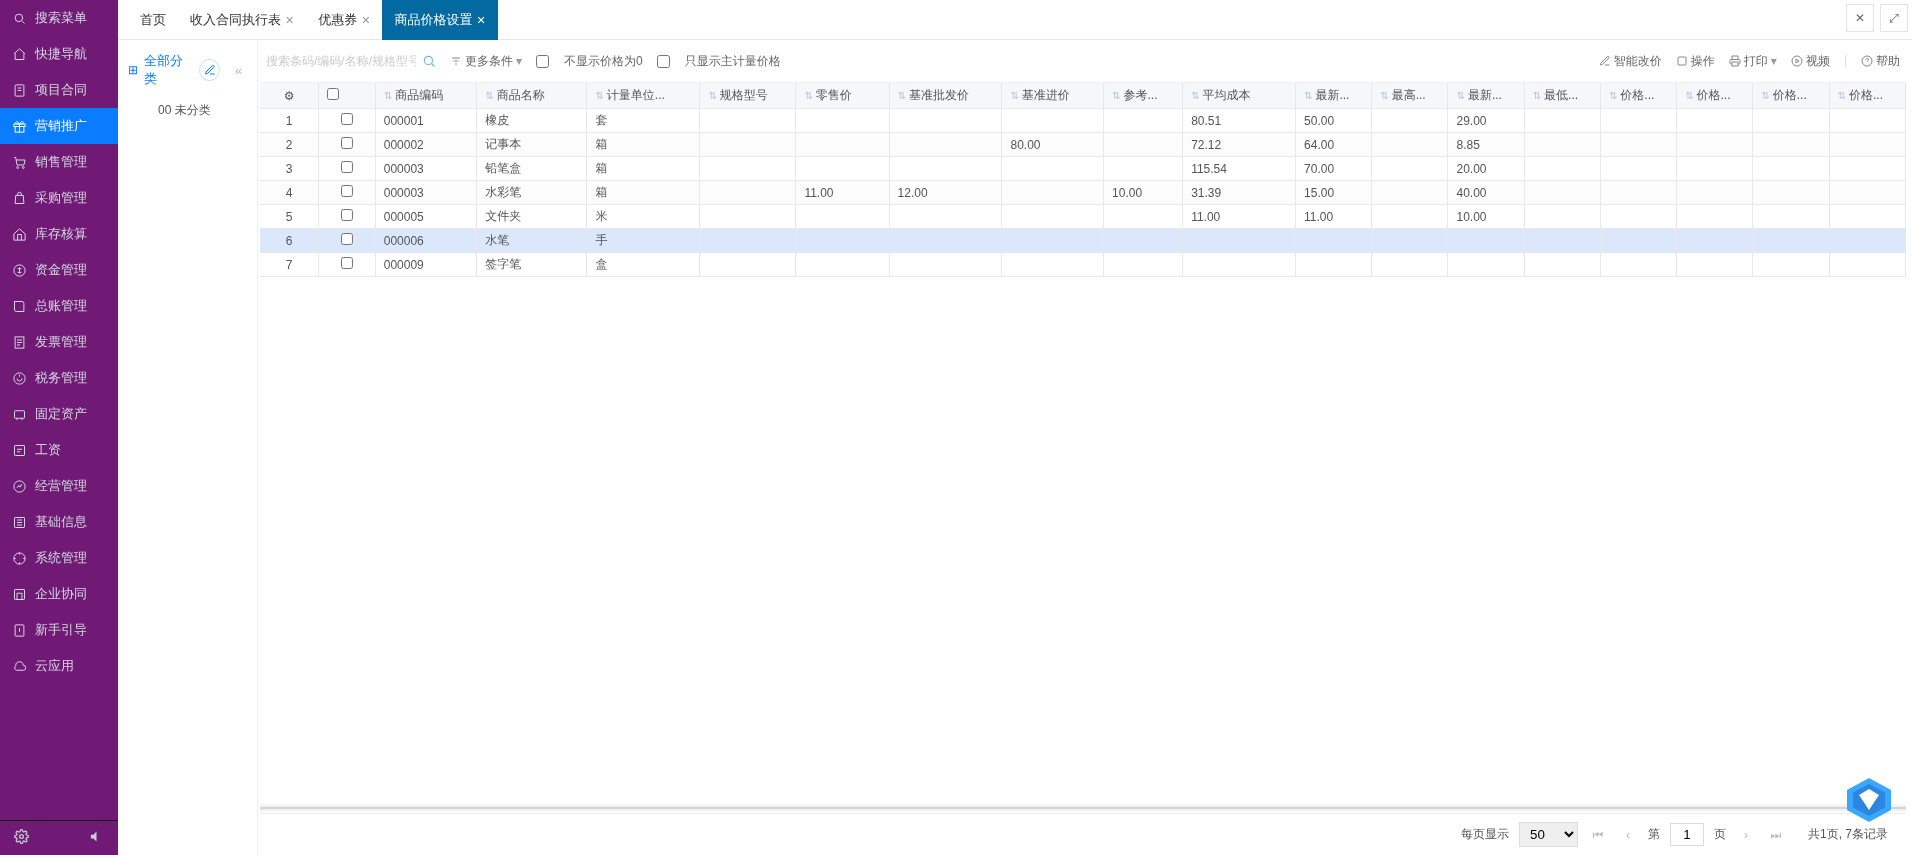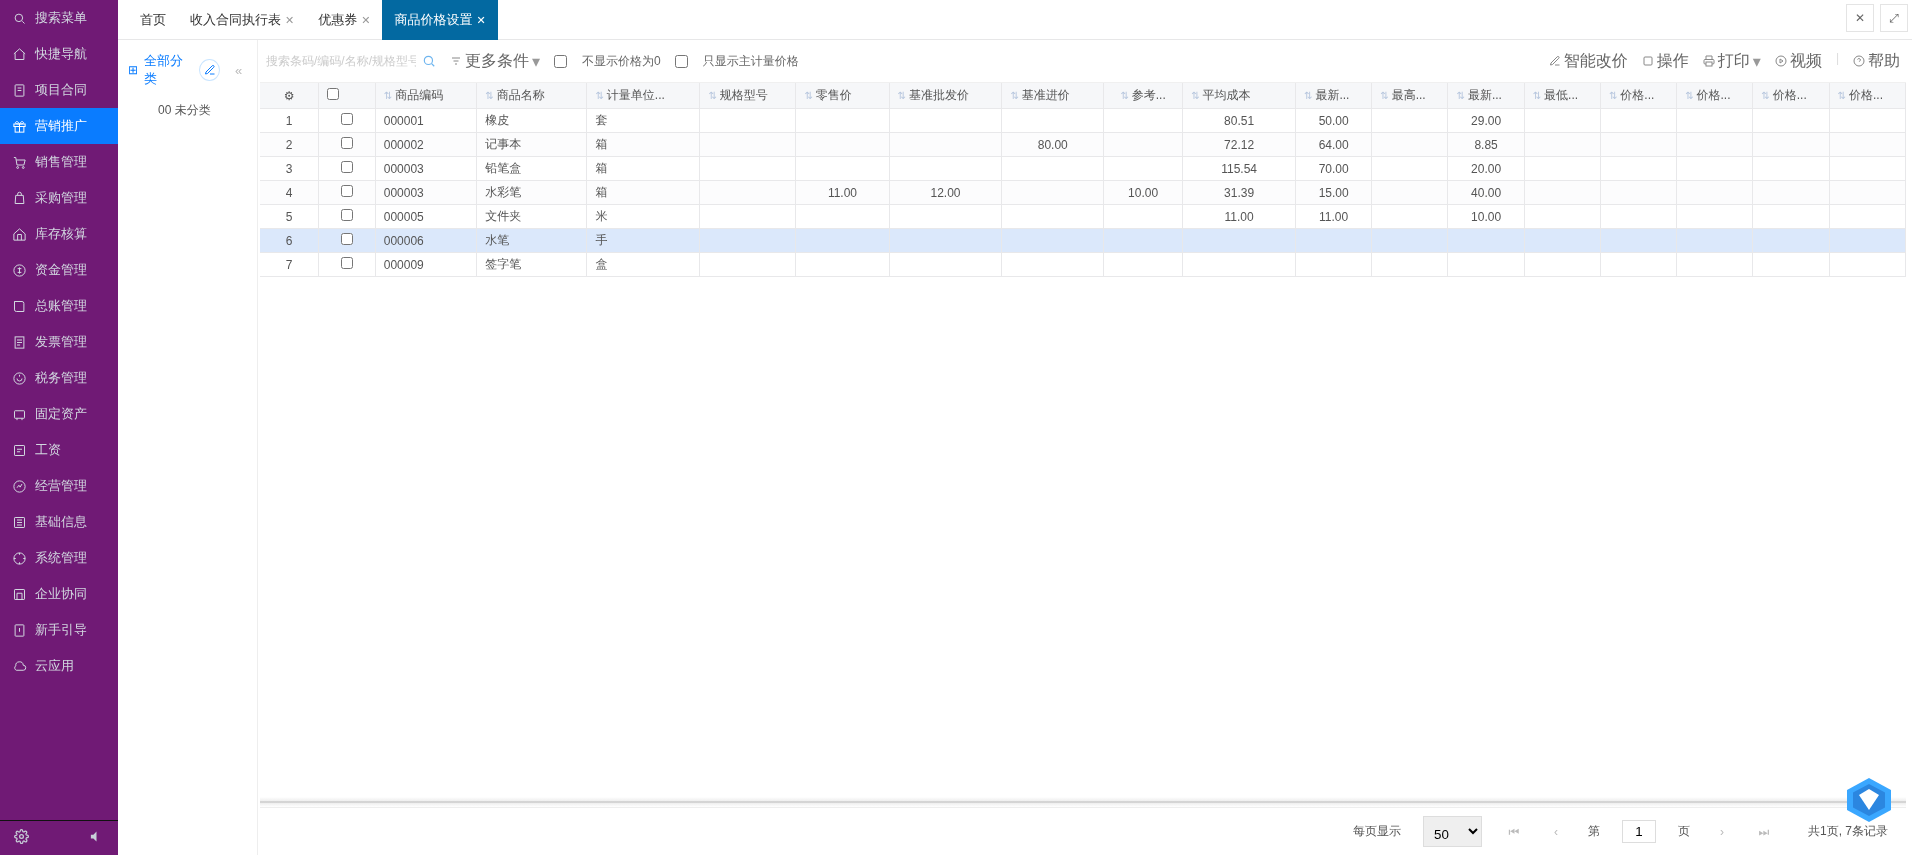--- a/index.html
+++ b/index.html
@@ -29,42 +29,42 @@
     .cat-head .glyph{font-size:12px}
     .cat-edit{margin-left:auto;width:22px;height:22px;border:1px solid #c9e5ff;border-radius:50%;display:flex;align-items:center;justify-content:center;color:#0a7cff;cursor:pointer}
     .cat-collapse{width:18px;height:18px;display:flex;align-items:center;justify-content:center;color:#bbb;margin-left:4px;cursor:pointer}
     .cat-node{padding:10px 8px 0 36px;color:#555;font-size:12px}
     
     .grid-pane{flex:1;display:flex;flex-direction:column;min-width:0;padding:0 6px 0 2px}
     .toolbar{display:flex;align-items:center;padding:10px 6px 10px 6px;gap:14px;flex-wrap:wrap;border-bottom:1px solid #f0f0f0}
     .search-wrap{display:flex;align-items:center;gap:6px;color:#bbb}
     .search-wrap input{border:none;outline:none;font-size:12px;width:150px;padding:4px 0}
     .search-wrap input::placeholder{color:#ccc}
-    .tool-link{color:#666;font-size:16px;cursor:pointer;display:flex;align-items:center;gap:3px}
+    .tool-link{color:#666;font-size:12px;cursor:pointer;display:flex;align-items:center;gap:3px}
     .tool-link svg{width:12px;height:12px}
     .tool-chk{display:flex;align-items:center;gap:15px;font-size:12px;color:#666}
     .tool-chk input{width:13px;height:13px}
     .toolbar-right{margin-left:auto;display:flex;gap:14px}
     
     .table-outer{flex:1;overflow:hidden;display:flex;flex-direction:column;min-height:0;position:relative}
     .table-scroll{flex:1;overflow:auto}
     table.data{border-collapse:separate;border-spacing:0;width:100%;table-layout:fixed;font-size:12px}
     table.data th,table.data td{border-right:1px solid #e8e8ea;border-bottom:1px solid #e8e8ea;height:24px;padding:0 8px;white-space:nowrap;overflow:hidden;text-overflow:ellipsis}
     table.data th{background:#f6f7f9;font-weight:normal;color:#555;text-align:left;position:sticky;top:0;height:26px}
     table.data th .sort{color:#b5c5dd;margin-right:3px;font-size:10px}
     table.data tbody tr:nth-child(even){background:#fcfcfd}
     table.data tbody tr.selected{background:#dbe8fb}
-    .num{text-align:center}
+    .num{text-align:left}
     .cen{text-align:center}
     .row-check{width:12px;height:12px}
     
     .hscroll-hint{height:10px;background:linear-gradient(#fff,#eee 40%,#bbb 50%,#eee 60%,#fff)}
     
-    .pager{display:flex;align-items:center;justify-content:flex-end;gap:22px;padding:8px 18px;border-top:1px solid #eee}
-    .pager select{border:1px solid #ddd;padding:9px 16px 3px 6px}
+    .pager{display:flex;align-items:center;justify-content:flex-end;gap:10px;padding:8px 18px;border-top:1px solid #eee}
+    .pager select{border:1px solid #ddd;padding:3px 16px 3px 6px}
     .pager .pbtn{width:20px;text-align:center;color:#bbb;cursor:pointer}
     .pager input.pgnum{width:34px;border:1px solid #ddd;text-align:center;padding:3px}
     
     .assistant{position:fixed;right:18px;bottom:30px;width:50px;height:50px}
     .assistant svg{width:50px;height:50px}
   </style>
 </head>
 <body>
 
 <div class="app">
@@ -363,21 +363,21 @@
                   <tr id="thead-row">
                     <th class="cen" style="width: 42px;"><span style="display:inline-block;width:100%;text-align:center">⚙</span></th>
                     <th class="cen" style="width: 40px;"><input type="checkbox" class="row-check" style=""></th>
                     <th style="width: 72px;"><span class="sort">⇅</span><span>商品编码</span></th>
                     <th style="width: 78px;"><span class="sort">⇅</span><span>商品名称</span></th>
                     <th style="width: 80px;"><span class="sort">⇅</span><span>计量单位...</span></th>
                     <th style="width: 68px;"><span class="sort">⇅</span><span>规格型号</span></th>
                     <th style="width: 66px;"><span class="sort">⇅</span><span>零售价</span></th>
                     <th style="width: 80px; margin-top: 44px;"><span class="sort">⇅</span><span>基准批发价</span></th>
                     <th style="width: 72px;"><span class="sort">⇅</span><span>基准进价</span></th>
-                    <th style="width: 56px; text-align: center;"><span class="sort">⇅</span><span>参考...</span></th>
+                    <th style="width: 56px;"><span class="sort">⇅</span><span>参考...</span></th>
                     <th style="width: 80px;"><span class="sort">⇅</span><span>平均成本</span></th>
                     <th style="width: 54px;"><span class="sort">⇅</span><span>最新...</span></th>
                     <th style="width: 54px;"><span class="sort">⇅</span><span>最高...</span></th>
                     <th style="width: 54px;"><span class="sort">⇅</span><span>最新...</span></th>
                     <th style="width: 54px;"><span class="sort">⇅</span><span>最低...</span></th>
                     <th style="width: 54px;"><span class="sort">⇅</span><span>价格...</span></th>
                     <th style="width: 54px;"><span class="sort">⇅</span><span>价格...</span></th>
                     <th style="width: 54px;"><span class="sort">⇅</span><span>价格...</span></th>
                     <th style="width: 54px;"><span class="sort">⇅</span><span>价格...</span></th>
                   </tr>

